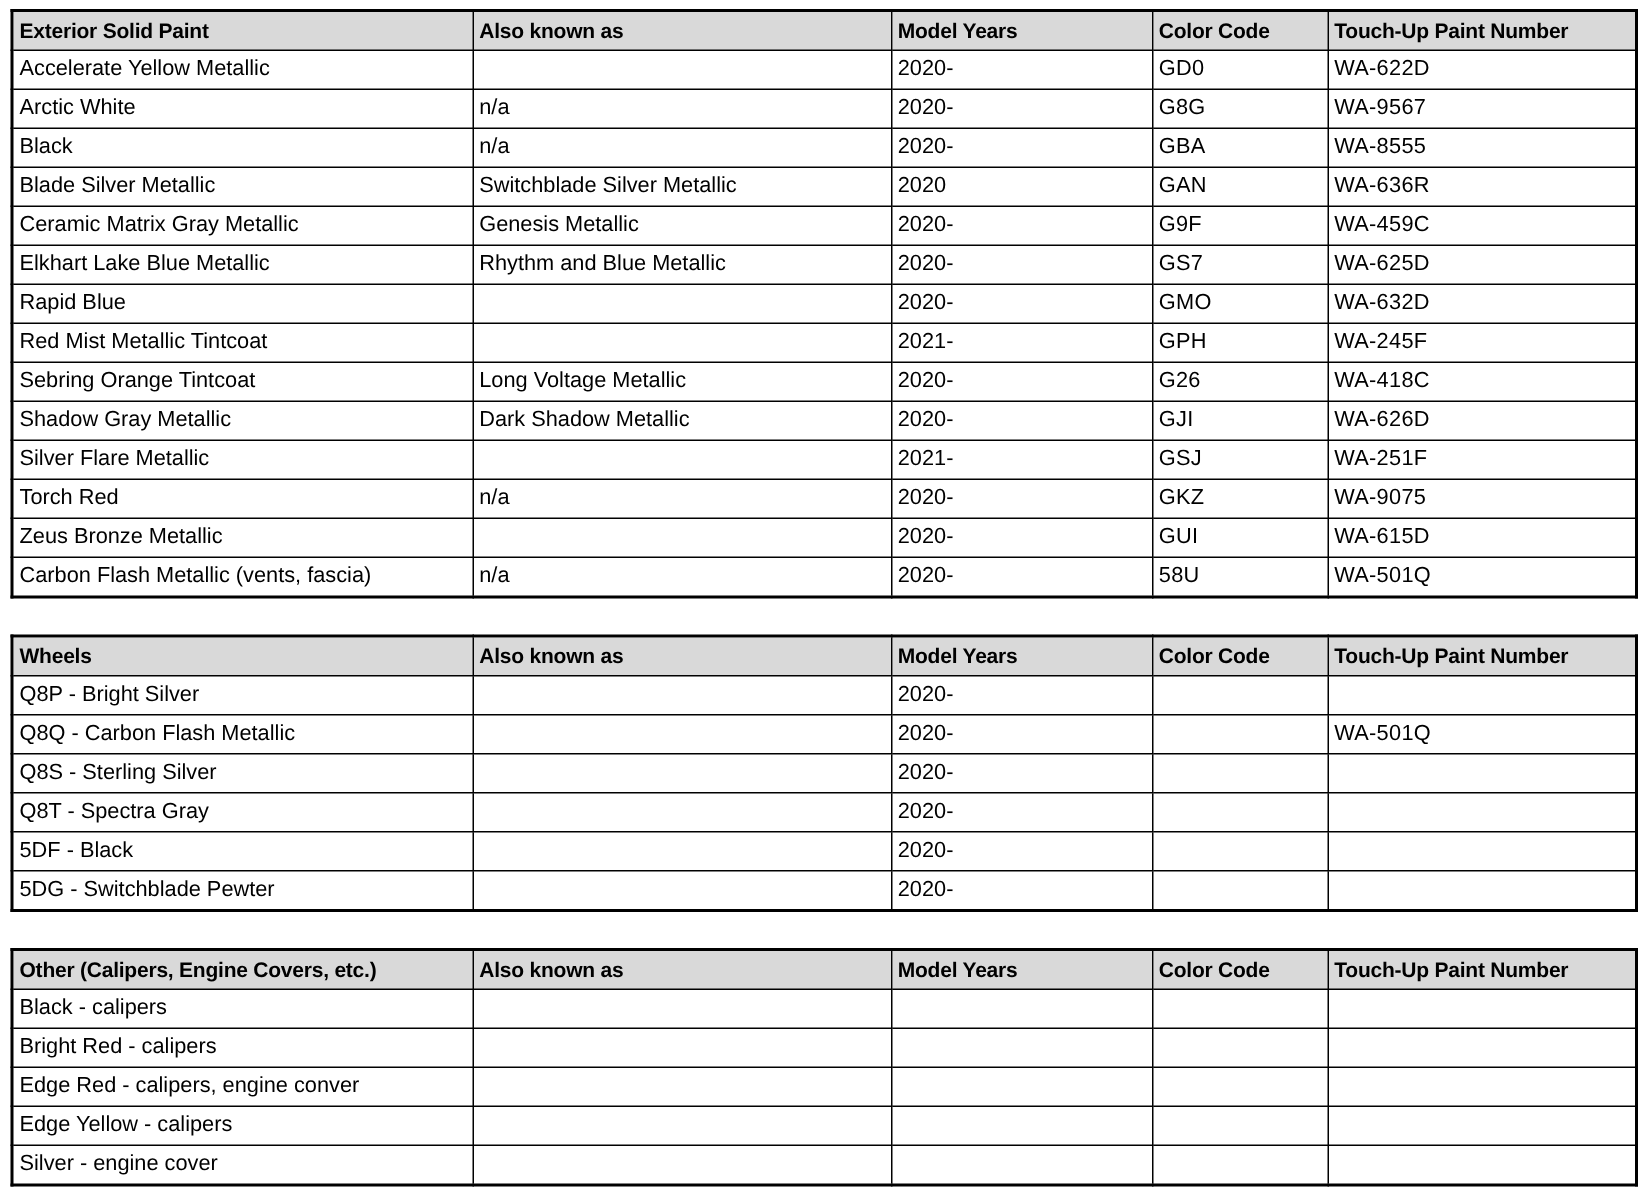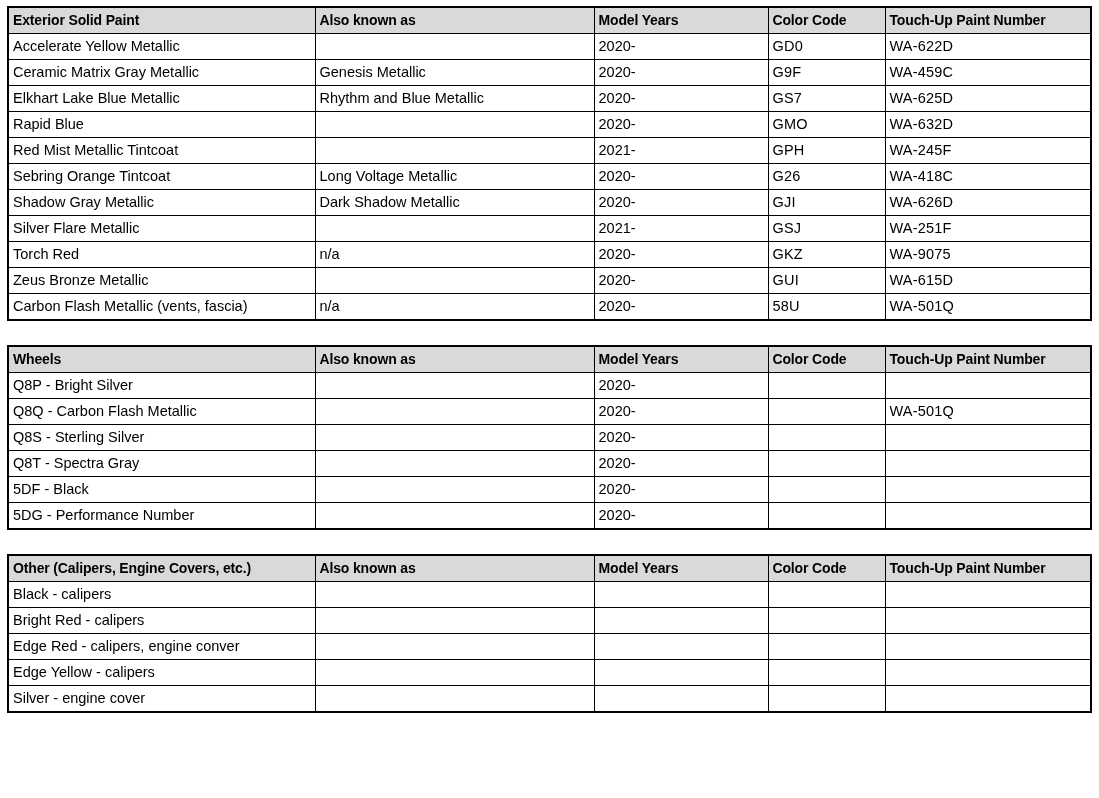--- a/index.html
+++ b/index.html
@@ -90,20 +90,41 @@
       </thead>
       <tbody>
         <tr>
           <td>Accelerate Yellow Metallic</td>
           <td></td>
           <td>2020-</td>
           <td class="code-cell">GD0</td>
           <td class="paint-cell">WA-622D</td>
         </tr>
         <tr>
+          <td>Arctic White</td>
+          <td>n/a</td>
+          <td>2020-</td>
+          <td class="code-cell">G8G</td>
+          <td class="paint-cell">WA-9567</td>
+        </tr>
+        <tr>
+          <td>Black</td>
+          <td>n/a</td>
+          <td>2020-</td>
+          <td class="code-cell">GBA</td>
+          <td class="paint-cell">WA-8555</td>
+        </tr>
+        <tr>
+          <td>Blade Silver Metallic</td>
+          <td>Switchblade Silver Metallic</td>
+          <td>2020</td>
+          <td class="code-cell">GAN</td>
+          <td class="paint-cell">WA-636R</td>
+        </tr>
+        <tr>
           <td>Ceramic Matrix Gray Metallic</td>
           <td>Genesis Metallic</td>
           <td>2020-</td>
           <td class="code-cell">G9F</td>
           <td class="paint-cell">WA-459C</td>
         </tr>
         <tr>
           <td>Elkhart Lake Blue Metallic</td>
           <td>Rhythm and Blue Metallic</td>
           <td>2020-</td>
@@ -215,21 +236,21 @@
           <td class="paint-cell"></td>
         </tr>
         <tr>
           <td>5DF - Black</td>
           <td></td>
           <td>2020-</td>
           <td class="code-cell"></td>
           <td class="paint-cell"></td>
         </tr>
         <tr>
-          <td>5DG - Performance Number</td>
+          <td>5DG - Switchblade Pewter</td>
           <td></td>
           <td>2020-</td>
           <td class="code-cell"></td>
           <td class="paint-cell"></td>
         </tr>
       </tbody>
     </table>
     <table class="paint-table">
       <colgroup>
         <col class="c-name">

